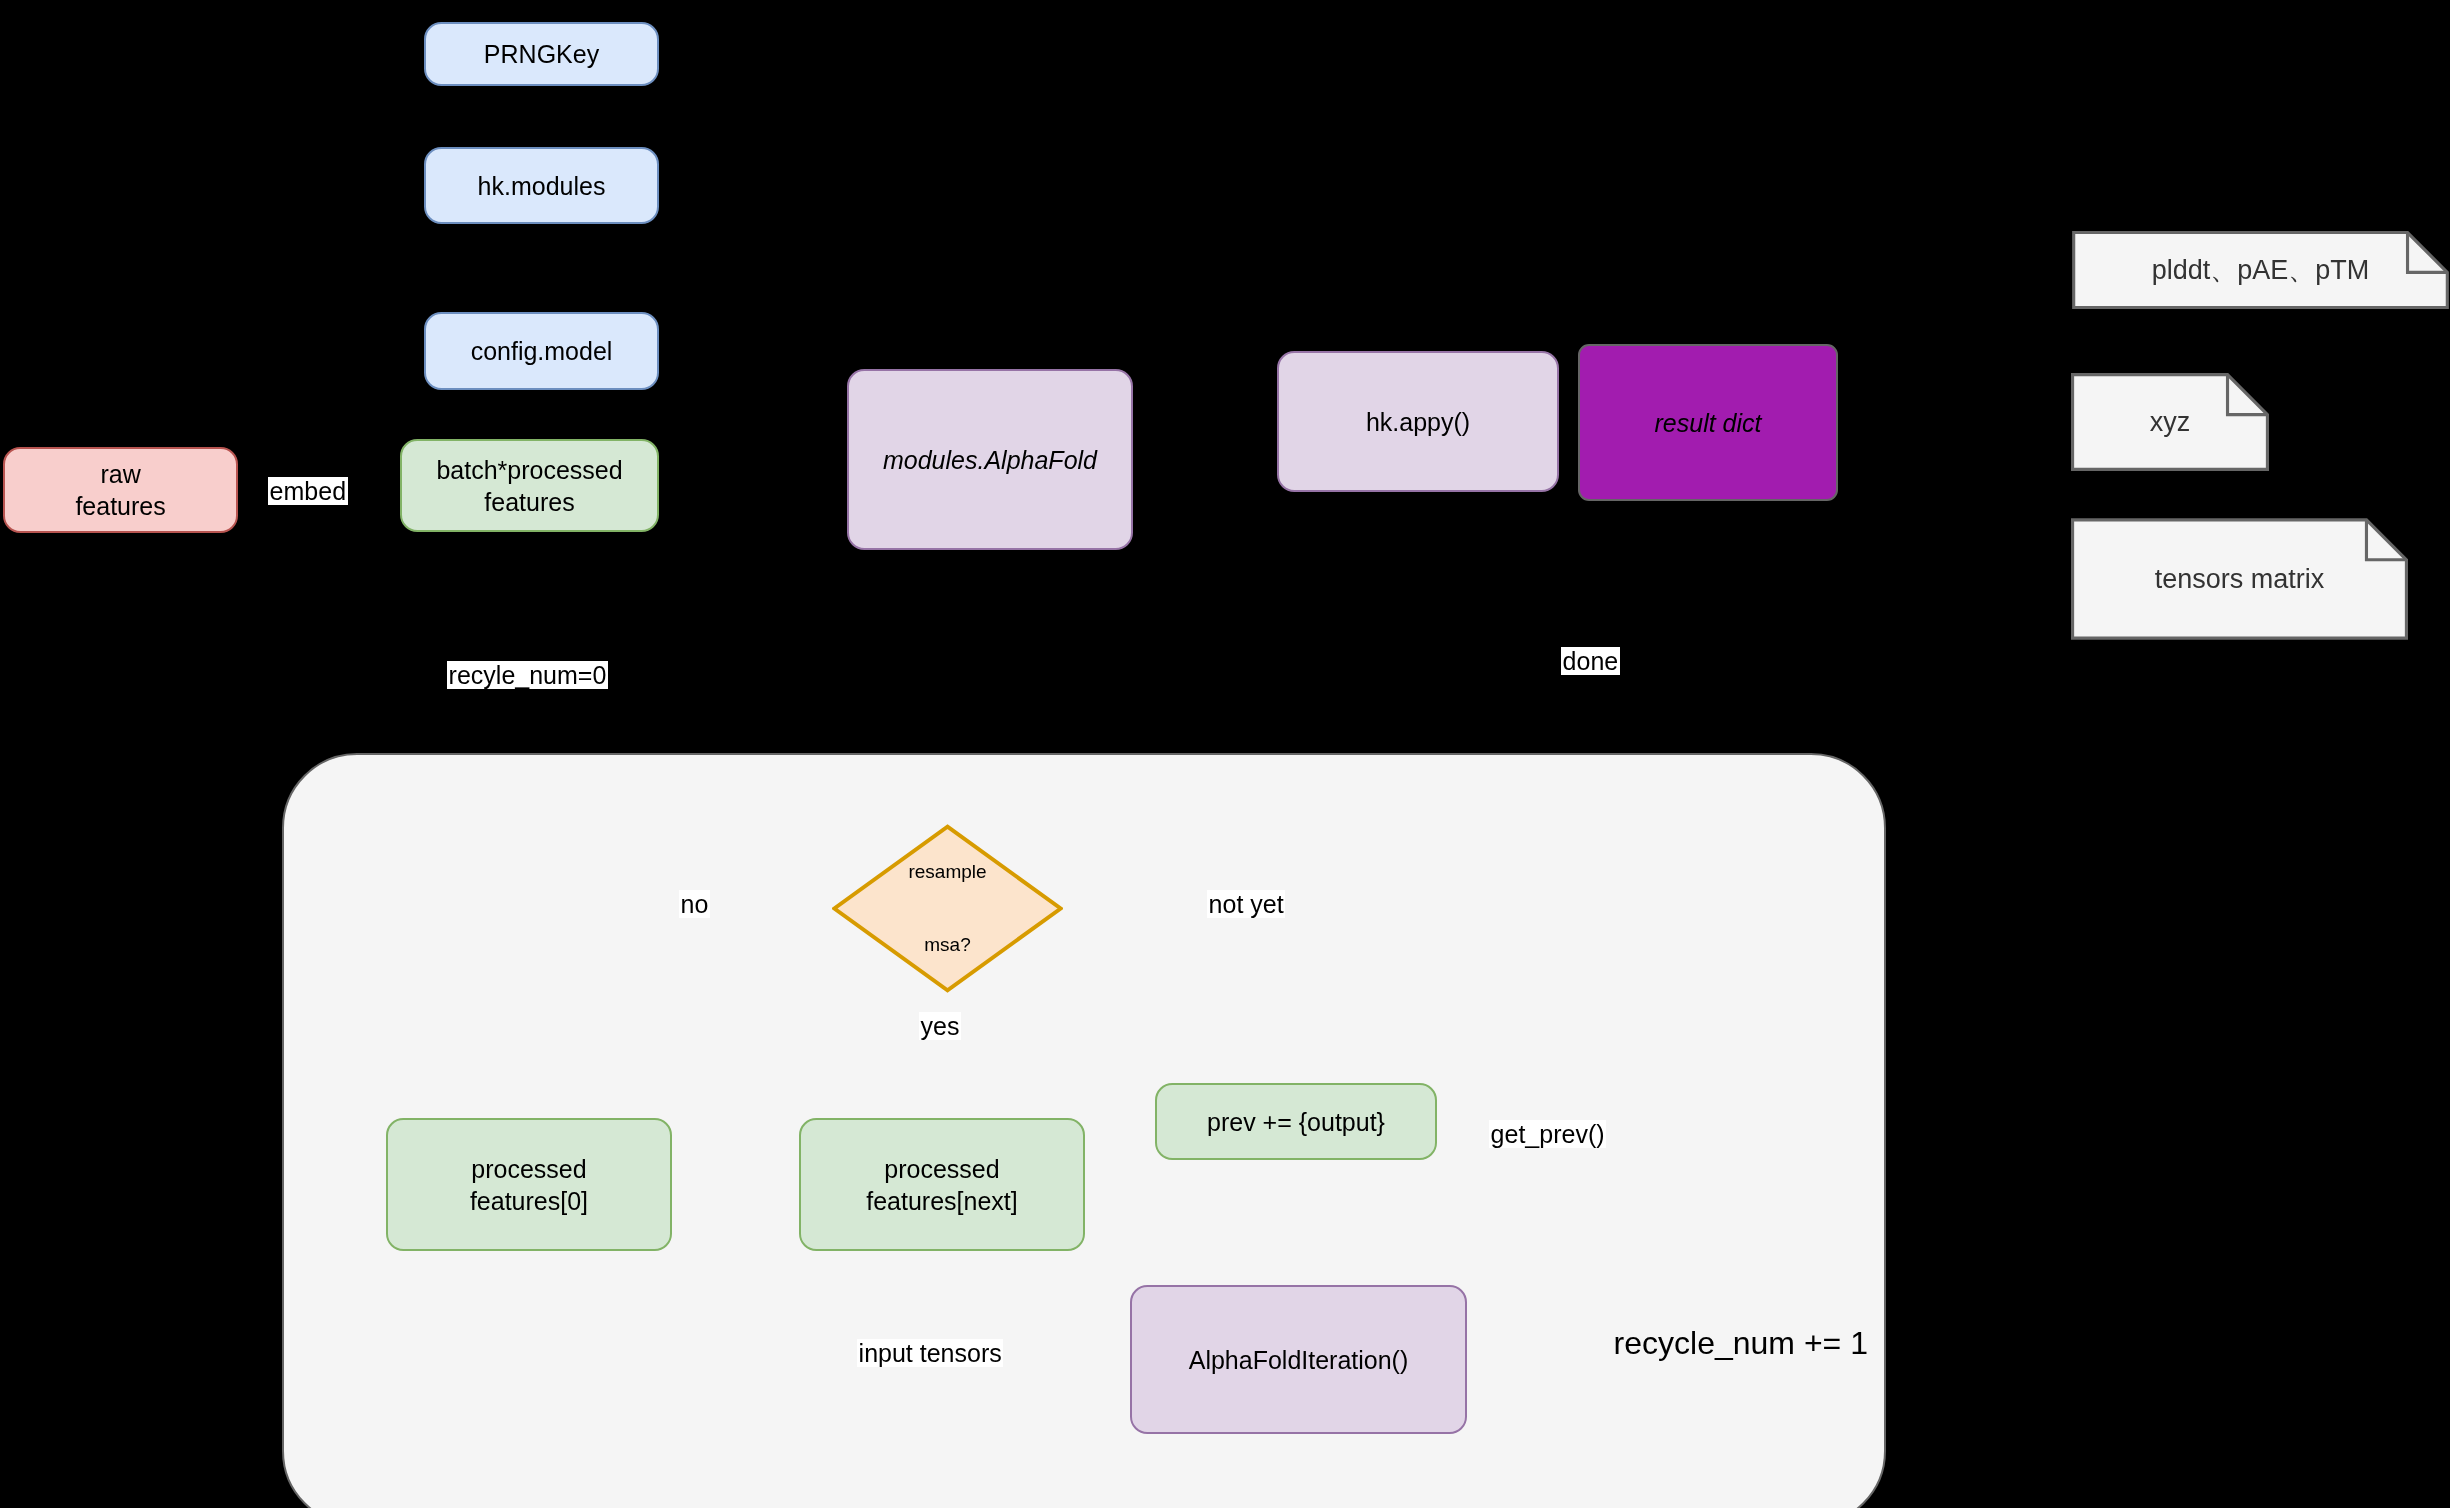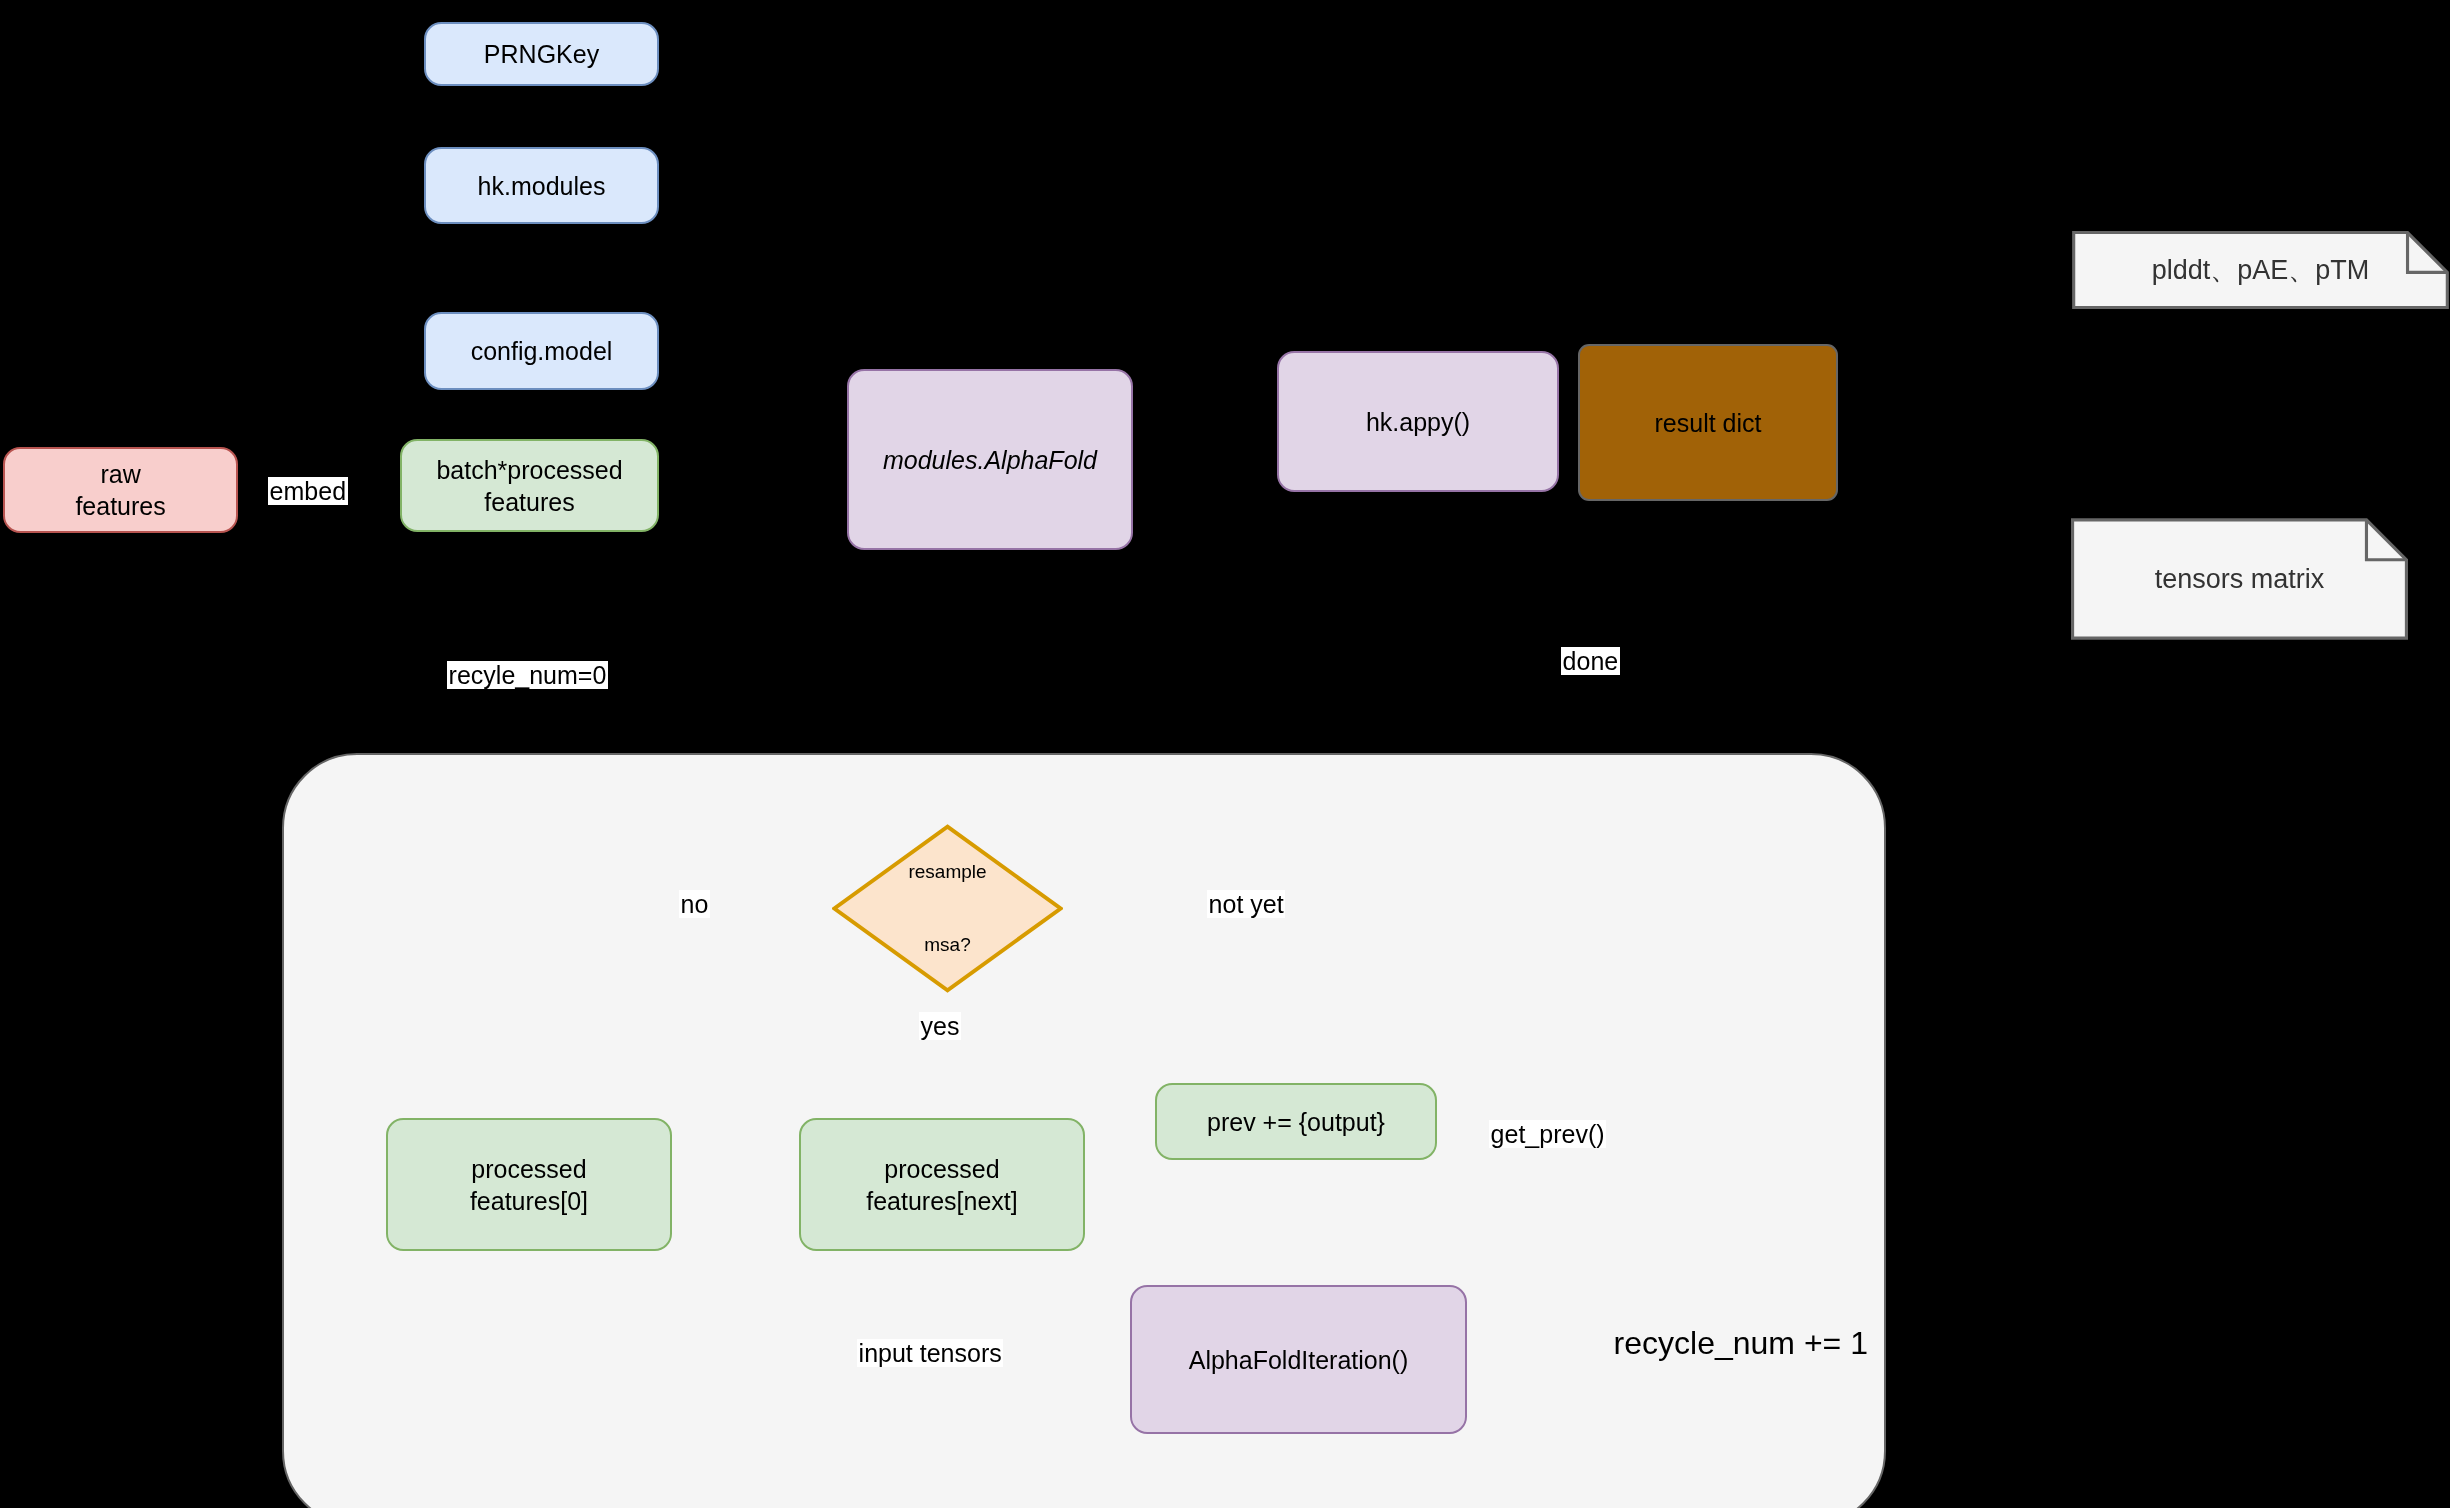--- a/index.html
+++ b/index.html
@@ -35,21 +35,21 @@
     font-size: 25px;
     line-height: 1.28;
     color: #000000;
     padding: 3.1px 7.8px;
     white-space: pre-line;
   }
   .node.blue   { background: #dae8fc; border-color: #6c8ebf; }
   .node.green  { background: #d5e8d4; border-color: #82b366; }
   .node.red    { background: #f8cecc; border-color: #b85450; }
   .node.purple { background: #e1d5e7; border-color: #9673a6; }
-  .node.white  { background: #a16207; border-color: #666666; }
+  .node.white  { background: #a21caf; border-color: #666666; font-style: italic; }
 
   
   #loop-container {
     position: absolute;
     left: 282px;
     top: 753px;
     width: 1604px;
     height: 773px;
     background: #f5f5f5;
     border: 2.4px solid #666666;
@@ -202,20 +202,27 @@
   </div>
 
   <div class="note" style="left:2071px; top:231px; width:379px; height:78px;">
     <svg viewBox="0 0 483 100" width="379" height="78" xmlns="http://www.w3.org/2000/svg">
       <path d="M2,2 L430,2 L481,53 L481,98 L2,98 Z" fill="#f5f5f5" stroke="#666666" stroke-width="4"></path>
       <path d="M430,2 L430,53 L481,53" fill="none" stroke="#666666" stroke-width="4"></path>
     </svg>
     <span class="ntext">plddt、pAE、pTM</span>
   </div>
 
+  <div class="note" style="left:2071px; top:373px; width:198px; height:98px;">
+    <svg viewBox="0 0 253 125" width="198" height="98" xmlns="http://www.w3.org/2000/svg">
+      <path d="M2,2 L200,2 L251,53 L251,123 L2,123 Z" fill="#f5f5f5" stroke="#666666" stroke-width="4"></path>
+      <path d="M200,2 L200,53 L251,53" fill="none" stroke="#666666" stroke-width="4"></path>
+    </svg>
+    <span class="ntext">xyz</span>
+  </div>
 
   <div class="note" style="left:2071px; top:518px; width:337px; height:122px;">
     <svg viewBox="0 0 430 155" width="337" height="122" xmlns="http://www.w3.org/2000/svg">
       <path d="M2,2 L377,2 L428,53 L428,153 L2,153 Z" fill="#f5f5f5" stroke="#666666" stroke-width="4"></path>
       <path d="M377,2 L377,53 L428,53" fill="none" stroke="#666666" stroke-width="4"></path>
     </svg>
     <span class="ntext">tensors matrix</span>
   </div>
 
   <div class="node green" style="left:386px; top:1118px; width:286px; height:133px;">

